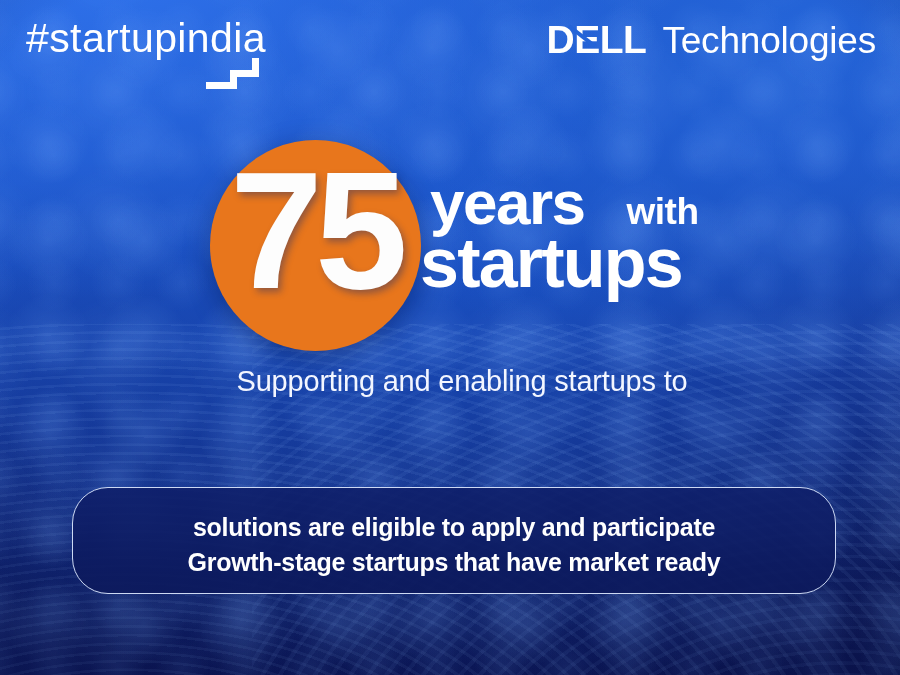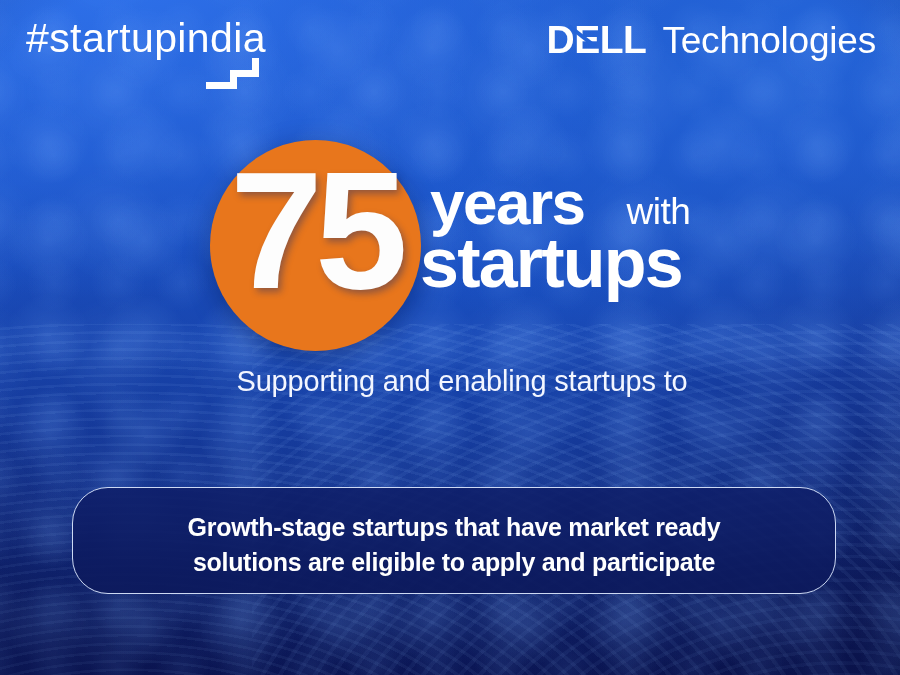--- a/index.html
+++ b/index.html
@@ -177,21 +177,21 @@
   }
   .years {
     font-size: 62px;
     font-weight: 700;
     color: #ffffff;
     letter-spacing: -1.5px;
     line-height: 1;
   }
   .with {
     font-size: 37px;
-    font-weight: 400;
+    font-weight: 700;
     color: #ffffff;
     letter-spacing: -0.5px;
     line-height: 1;
     margin-left: 14px;
   }
   .startups {
     position: absolute;
     left: 420px;
     top: 228px;
     font-size: 70px;
@@ -305,19 +305,19 @@
     </div>
     <div class="startups">startups</div>
   </div>
 
   <div class="subtitle">
     <div>Supporting and enabling startups to</div>
   </div>
 
   <div class="card">
     <div class="card-text">
+      <div>solutions are eligible to apply and participate</div>
       <div>Growth-stage startups that have market ready</div>
-      <div>solutions are eligible to apply and participate</div>
     </div>
   </div>
 
 
 </div>
 
 </body></html>

